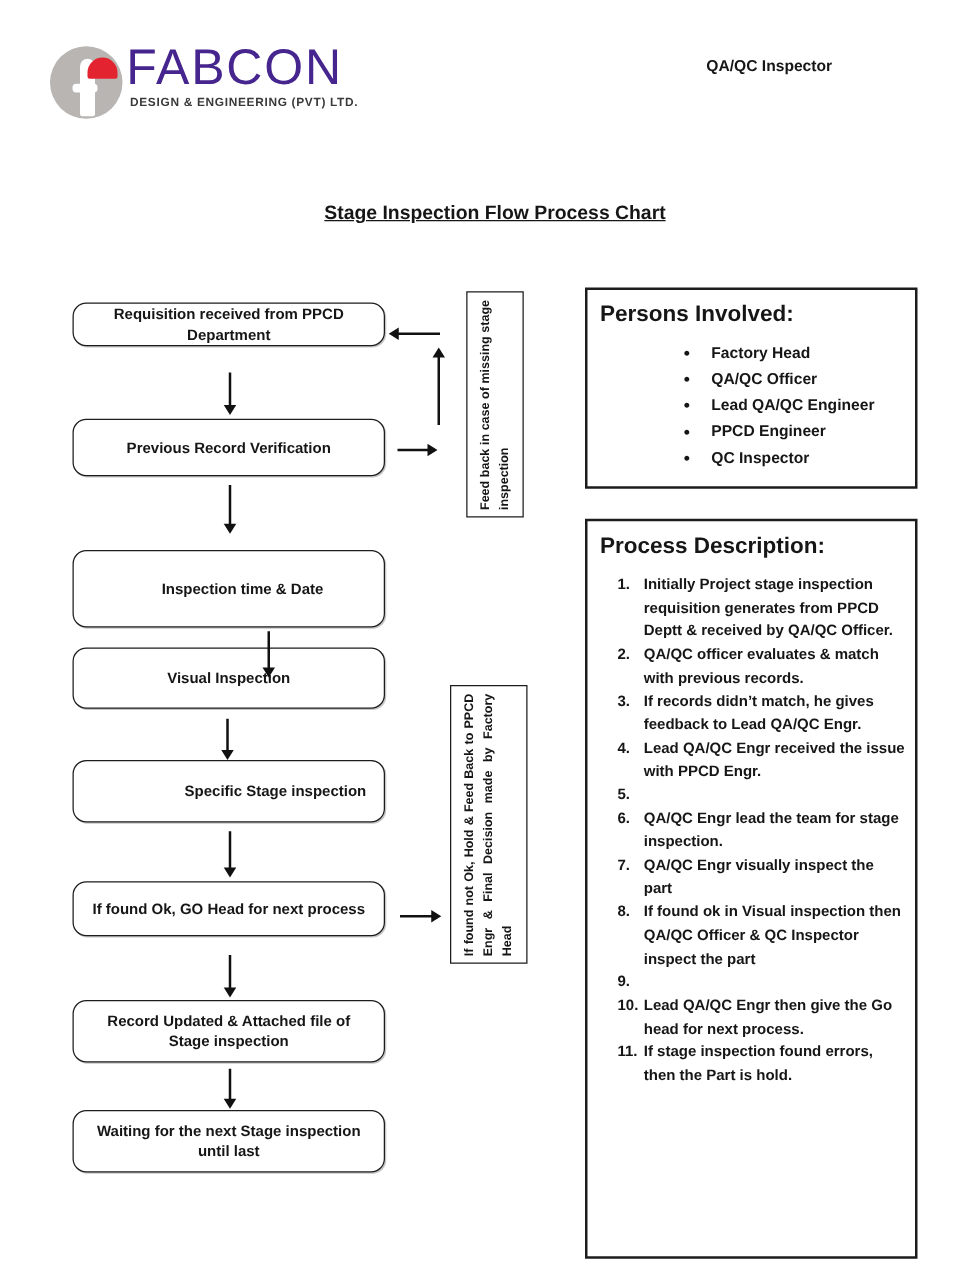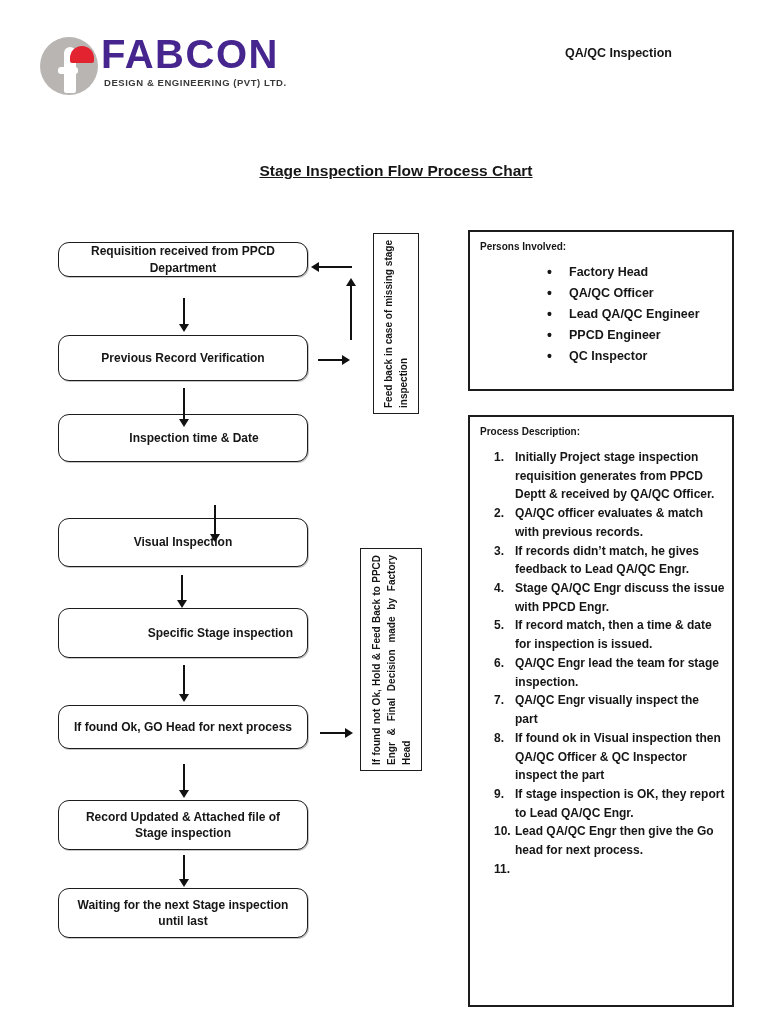--- a/index.html
+++ b/index.html
@@ -30,21 +30,21 @@
     width: 20px; height: 7px;
     background: #ffffff; border-radius: 3px;
   }
   .logo-icon .redcap {
     position: absolute; left: 30px; top: 9px;
     width: 24px; height: 17px;
     background: #e42330; border-radius: 12px 12px 2px 2px;
   }
   .brand {
     position: absolute; left: 101px; top: 34px;
-    font-size: 40px; font-weight: bold; letter-spacing: 1.5px;
+    font-size: 40px; font-weight: normal; letter-spacing: 1.5px;
     color: #46268e; line-height: 1;
   }
   .brand-sub {
     position: absolute; left: 104px; top: 77px;
     font-size: 9.5px; font-weight: bold; letter-spacing: 0.55px;
     color: #3a3a3a;
   }
   .dept {
     position: absolute; left: 565px; top: 46px;
     font-size: 12.5px; font-weight: bold;
@@ -63,21 +63,21 @@
     position: absolute; left: 58px; width: 250px;
     border: 1.7px solid #1c1c1c; border-radius: 11px;
     background: #fff;
     display: flex; align-items: center; justify-content: center;
     text-align: center; font-size: 12px; font-weight: bold;
     line-height: 1.35; padding: 3px 14px;
     box-shadow: 1px 1px 0 rgba(90,90,90,.35);
   }
   .b1 { top: 242px; height: 35px; }
   .b2 { top: 335px; height: 46px; }
-  .b3 { top: 414px; height: 48px; padding-left: 36px; }
+  .b3 { top: 440px; height: 62px; padding-left: 36px; }
   .b4 { top: 518px; height: 49px; }
   .b5 { top: 608px; height: 50px; justify-content: flex-end; }
   .b6 { top: 705px; height: 44px; }
   .b7 { top: 800px; height: 50px; }
   .b8 { top: 888px; height: 50px; }
 
   
   .a-v { position: absolute; width: 2px; background: #111; }
   .a-v.head-down::after {
     content: ""; position: absolute; bottom: -7px; left: 50%;
@@ -117,21 +117,21 @@
   .vnote2 .rot { width: 210px; }
 
   
   .panel {
     position: absolute; left: 468px; width: 266px;
     border: 2px solid #1c1c1c; background: #fff;
   }
   .panel-persons { top: 230px; height: 161px; }
   .panel-process { top: 415px; height: 592px; }
   .panel-title {
-    font-size: 10px; font-weight: bold;
+    font-size: 18px; font-weight: bold;
     padding: 9px 0 0 10px;
   }
   .persons-list { margin-top: 13px; margin-left: 44px; }
   .persons-list .p-item {
     position: relative; padding-left: 55px; margin-bottom: 7px;
     font-size: 12.5px; font-weight: bold;
   }
   .persons-list .p-item::before {
     content: "\2022"; position: absolute; left: 33px; top: -1px; font-size: 14px;
   }
@@ -148,21 +148,21 @@
 
 <div class="page">
 
   <div class="logo-icon">
     <div class="stem"></div>
     <div class="crossbar"></div>
     <div class="redcap"></div>
   </div>
   <div class="brand">FABCON</div>
   <div class="brand-sub">DESIGN &amp; ENGINEERING (PVT) LTD.</div>
-  <div class="dept">QA/QC Inspection</div>
+  <div class="dept">QA/QC Inspector</div>
 
   <div class="doc-title">Stage Inspection Flow Process Chart</div>
 
   <div class="flow-box b1">
       <span>Requisition received from PPCD Department</span>
     </div>
   <div class="flow-box b2">
       <span>Previous Record Verification</span>
     </div>
   <div class="flow-box b3">
@@ -226,45 +226,44 @@
       <div class="step">
           <span class="num">2.</span>
           <span class="txt">QA/QC officer evaluates &amp; match with previous records.</span>
         </div>
       <div class="step">
           <span class="num">3.</span>
           <span class="txt">If records didn’t match, he gives feedback to Lead QA/QC Engr.</span>
         </div>
       <div class="step">
           <span class="num">4.</span>
-          <span class="txt">Stage QA/QC Engr discuss the issue with PPCD Engr.</span>
+          <span class="txt">Lead QA/QC Engr received the issue with PPCD Engr.</span>
         </div>
       <div class="step">
           <span class="num">5.</span>
-          <span class="txt">If record match, then a time &amp; date for inspection is issued.</span>
         </div>
       <div class="step">
           <span class="num">6.</span>
           <span class="txt">QA/QC Engr lead the team for stage inspection.</span>
         </div>
       <div class="step">
           <span class="num">7.</span>
           <span class="txt">QA/QC Engr visually inspect the part</span>
         </div>
       <div class="step">
           <span class="num">8.</span>
           <span class="txt">If found ok in Visual inspection then QA/QC Officer &amp; QC Inspector inspect the part</span>
         </div>
       <div class="step">
           <span class="num">9.</span>
-          <span class="txt">If stage inspection is OK, they report to Lead QA/QC Engr.</span>
         </div>
       <div class="step">
           <span class="num">10.</span>
           <span class="txt">Lead QA/QC Engr then give the Go head for next process.</span>
         </div>
       <div class="step">
           <span class="num">11.</span>
+          <span class="txt">If stage inspection found errors, then the Part is hold.</span>
         </div>
     </div>
   </div>
 
 </div>
 
 </body></html>

